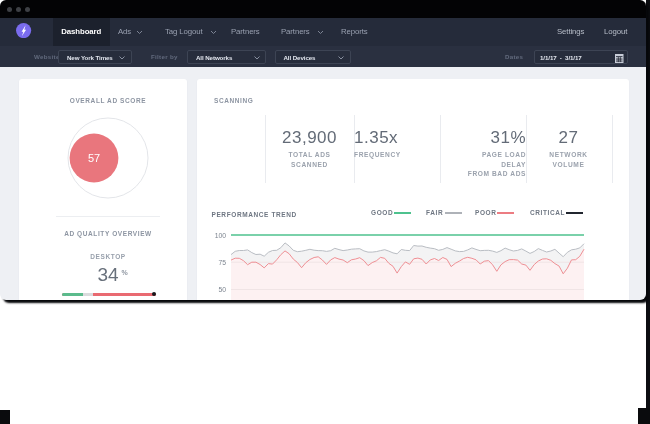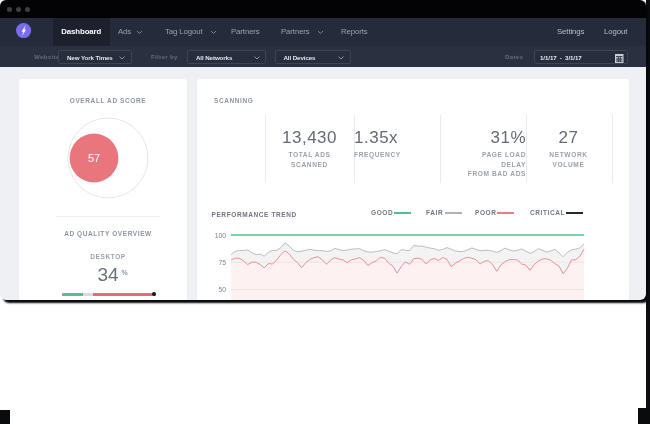--- a/index.html
+++ b/index.html
@@ -131,21 +131,21 @@
   <div class="card" style="left:197px;top:79px;width:432px;height:309px">
     <div class="abs h7" style="left:17px;top:17.5px">SCANNING</div>
 
     <div class="vdiv" style="left:68px"></div>
     <div class="vdiv" style="left:157px"></div>
     <div class="vdiv" style="left:243px"></div>
     <div class="vdiv" style="left:329px"></div>
     <div class="vdiv" style="left:414.5px"></div>
 
     <div class="abs" style="left:68px;top:46px;width:89px;text-align:center">
-      <div class="statnum">13,430</div>
+      <div class="statnum">23,900</div>
       <div class="statlbl" style="margin-top:3px">TOTAL ADS<br>SCANNED</div>
       </div>
     <div class="abs" style="left:157px;top:46px;width:86px;text-align:left">
       <div class="statnum">1.35x</div>
       <div class="statlbl" style="margin-top:3px">FREQUENCY</div>
       </div>
     <div class="abs" style="left:243px;top:46px;width:86px;text-align:right">
       <div class="statnum">31%</div>
       <div class="statlbl" style="margin-top:3px">PAGE LOAD<br>DELAY<br>FROM BAD ADS</div>
       </div>

